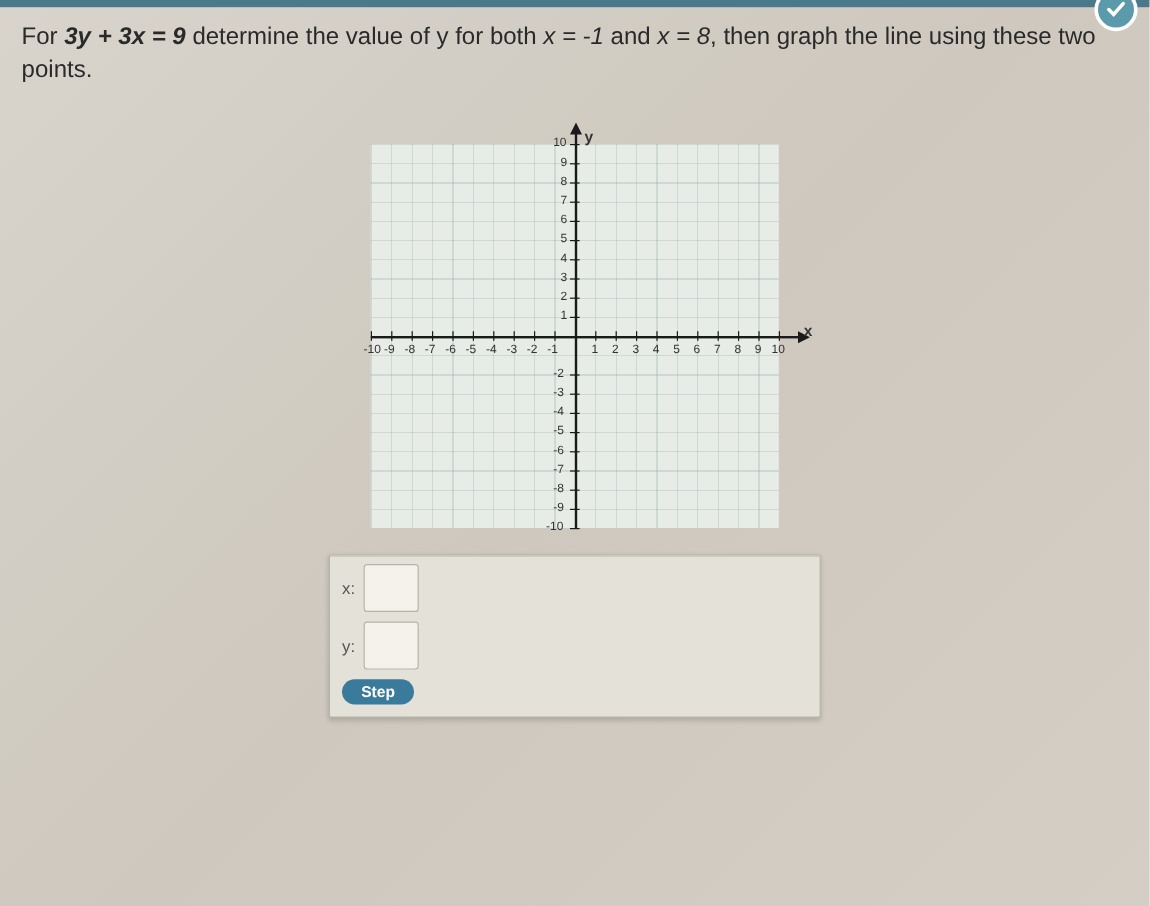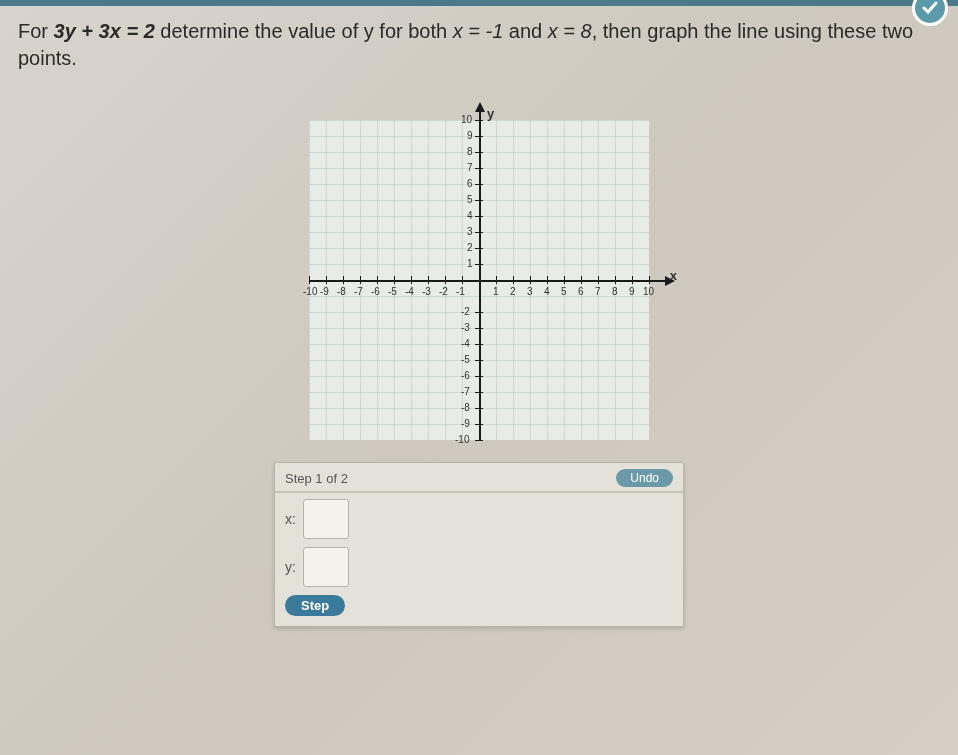--- a/index.html
+++ b/index.html
@@ -152,21 +152,21 @@
 <body>
 
 <div class="header-bar"></div>
 <div class="header-icon">
   <svg width="18" height="18" viewBox="0 0 18 18">
       <path d="M3 9 L7 13 L15 4" stroke="#fff" stroke-width="3" fill="none" stroke-linecap="round"></path>
     </svg>
 </div>
 
 <div class="question">
-  <span>For </span><span class="eq">3y + 3x = 2</span><span> determine the value of y for both </span><span class="var">x = -1</span><span> and </span><span class="var">x = 8</span><span>, then graph the line using these two points.</span>
+  <span>For </span><span class="eq">3y + 3x = 9</span><span> determine the value of y for both </span><span class="var">x = -1</span><span> and </span><span class="var">x = 8</span><span>, then graph the line using these two points.</span>
 </div>
 
 <div class="graph-area">
   <div class="grid">
     <div class="grid-lines"></div>
     <div class="axis-x"></div>
     <div class="axis-y"></div>
     <div class="axis-label-x">x</div>
     <div class="axis-label-y">y</div>
     <div class="ticks-x" id="ticks-x">
@@ -252,24 +252,20 @@
         <div class="label-y" style="top: 250px; left: 152px;">-6</div>
         <div class="label-y" style="top: 266px; left: 152px;">-7</div>
         <div class="label-y" style="top: 282px; left: 152px;">-8</div>
         <div class="label-y" style="top: 298px; left: 152px;">-9</div>
         <div class="label-y" style="top: 314px; left: 146px;">-10</div>
       </div>
   </div>
 </div>
 
 <div class="panel">
-  <div class="panel-header">
-    <span class="step-label">Step 1 of 2</span>
-    <button class="undo-btn">Undo</button>
-  </div>
   <div class="define-section">
     <div class="input-row">
       <label>x:</label>
       <input class="input-box" value="" style="">
     </div>
     <div class="input-row">
       <label>y:</label>
       <input class="input-box" value="" style="">
     </div>
     <button class="plot-btn">Step</button>

